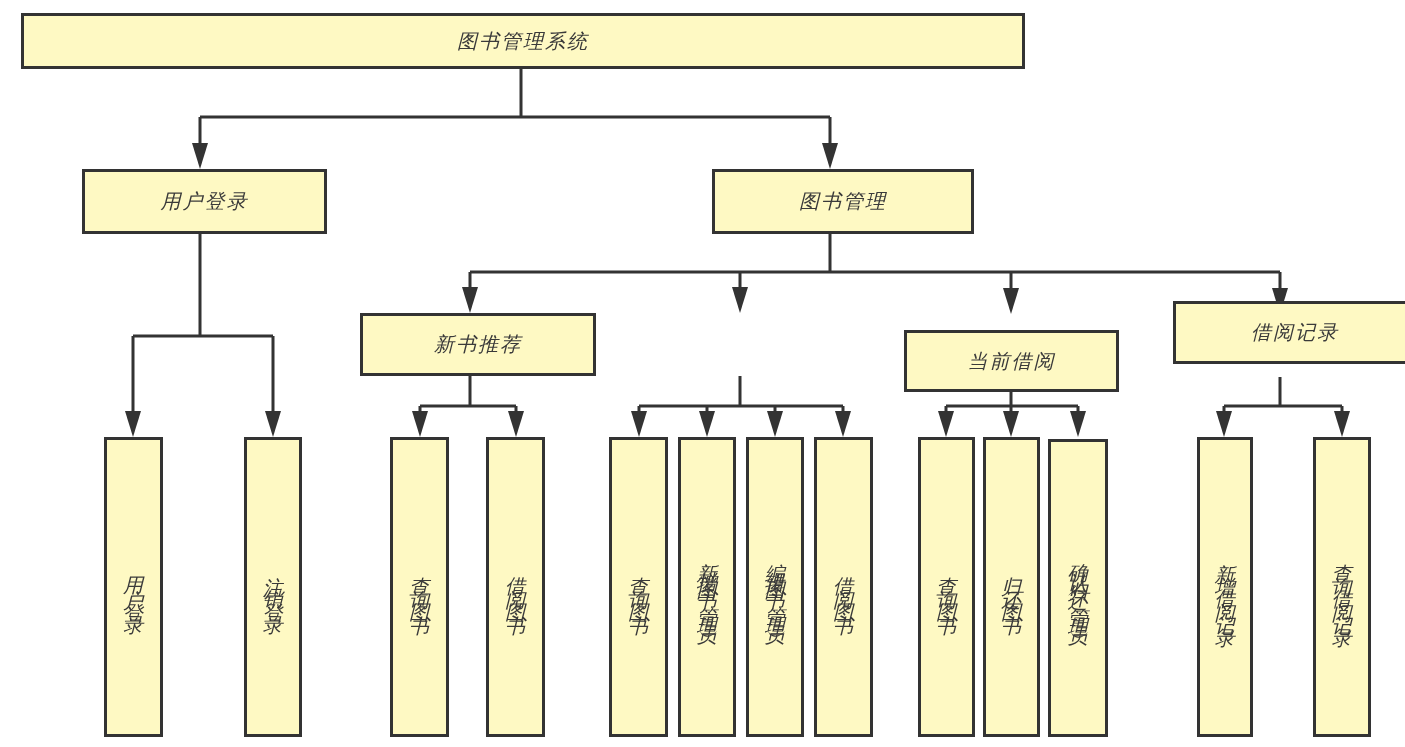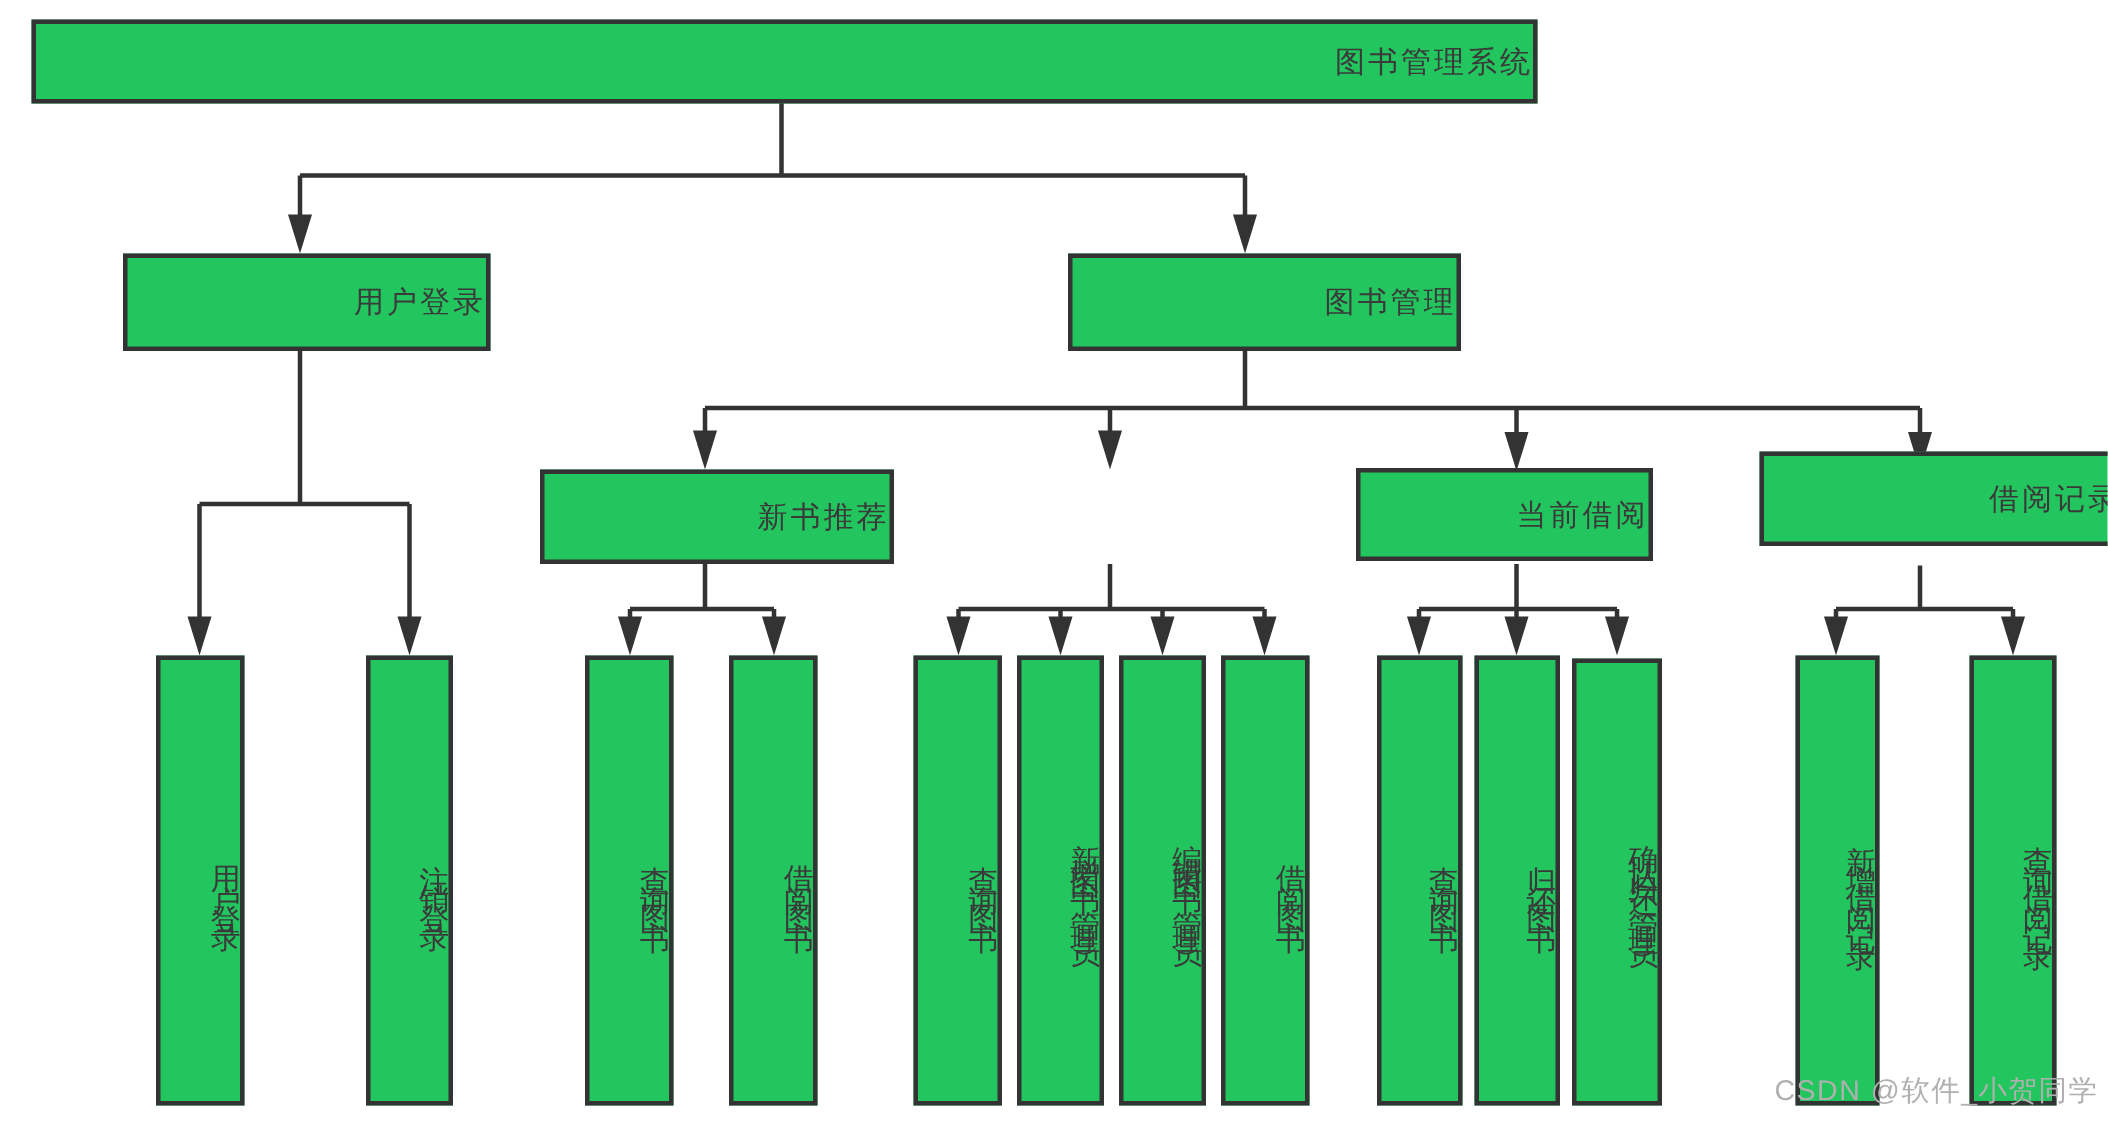--- a/index.html
+++ b/index.html
@@ -9,24 +9,25 @@
     font-family:"Liberation Sans","DejaVu Sans",sans-serif;
     overflow:hidden;
   }
   .canvas{position:relative;width:1405px;height:747px;background:#ffffff;}
   svg.connectors{position:absolute;left:0;top:0;width:1405px;height:747px;}
   svg.connectors path{stroke:#333333;stroke-width:3;fill:none;}
   svg.connectors polygon{fill:#333333;stroke:none;}
   .box{
     position:absolute;
     box-sizing:border-box;
-    background:#22c55e;
+    background:#fef9c3;
     border:3px solid #333333;
-    display:flex;align-items:center;justify-content:flex-end;
+    display:flex;align-items:center;justify-content:center;
     color:#3a3a3a;
+    font-style:italic;
   }
   .hlabel{
     font-size:20px;
     letter-spacing:2px;
     white-space:nowrap;
   }
   .vbox span{
     writing-mode:vertical-rl;
     text-orientation:mixed;
     font-size:20px;
@@ -99,21 +100,21 @@
   <div class="box" style="left:82px;top:169px;width:245px;height:65px">
     <span class="hlabel">用户登录</span>
   </div>
   <div class="box" style="left:712px;top:169px;width:262px;height:65px">
     <span class="hlabel">图书管理</span>
   </div>
 
   <div class="box" style="left:360px;top:313px;width:236px;height:63px">
     <span class="hlabel">新书推荐</span>
   </div>
-  <div class="box" style="left:904px;top:312px;width:198px;height:62px">
+  <div class="box" style="left:904px;top:330px;width:215px;height:62px">
     <span class="hlabel">当前借阅</span>
   </div>
   <div class="box" style="left:1173px;top:301px;width:244px;height:63px">
     <span class="hlabel">借阅记录</span>
   </div>
 
   <div class="box vbox" style="left:104px;top:437px;width:59px;height:300px">
     <span>用户登录</span>
   </div>
   <div class="box vbox" style="left:244px;top:437px;width:58px;height:300px">
@@ -150,15 +151,14 @@
     <span class="long">确认归还（管理员）</span>
   </div>
 
   <div class="box vbox" style="left:1197px;top:437px;width:56px;height:300px">
     <span>新增借阅记录</span>
   </div>
   <div class="box vbox" style="left:1313px;top:437px;width:58px;height:300px">
     <span>查询借阅记录</span>
   </div>
 
-  <div class="watermark">CSDN @软件_小贺同学</div>
 
 </div>
 
 </body></html>

